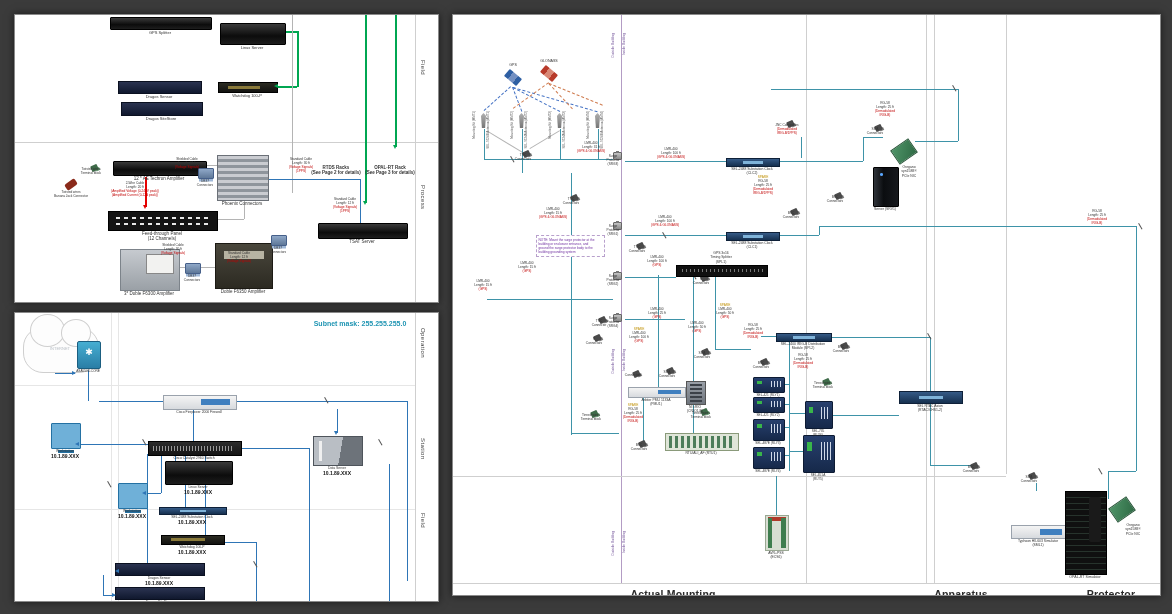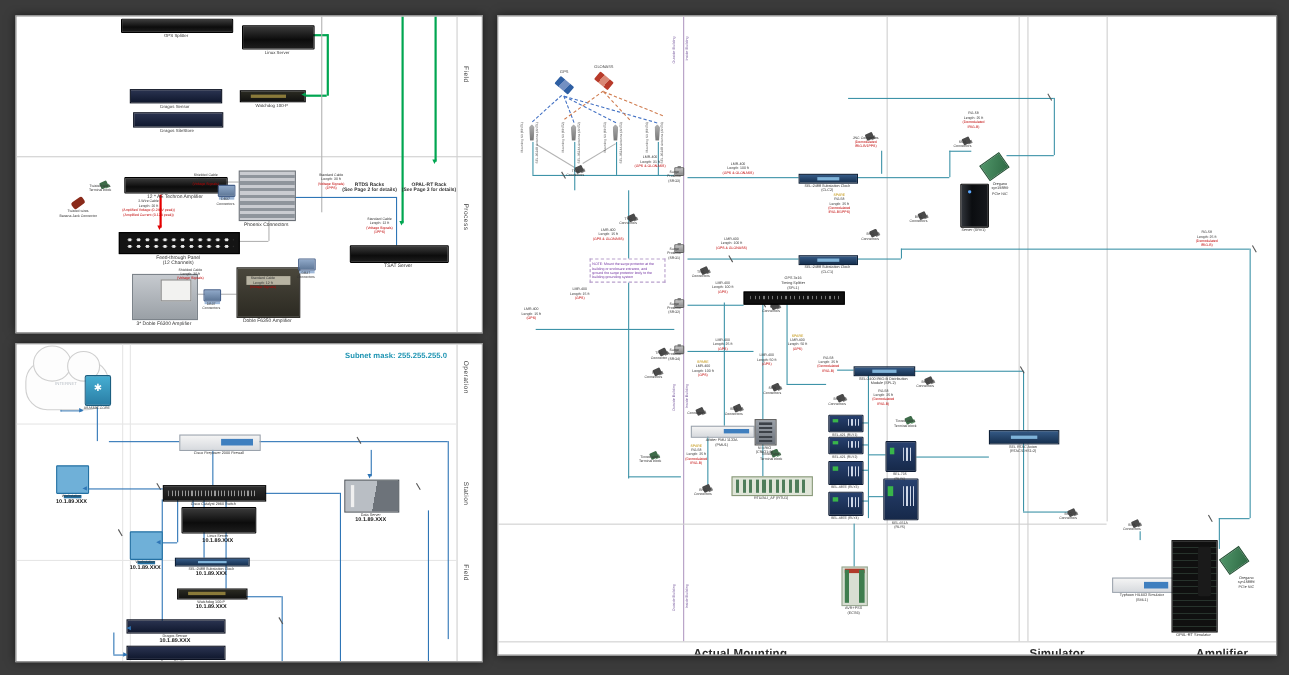--- a/index.html
+++ b/index.html
@@ -305,22 +305,22 @@
       <div class="ln" style="left: 475px; top: 318px; width: 7px; height: 1px; background: rgb(85, 85, 85); transform: rotate(60deg);"></div>
       <div class="ln" style="left: 646px; top: 453px; width: 7px; height: 1px; background: rgb(85, 85, 85); transform: rotate(60deg);"></div>
       <div class="ln" style="left: 240px; top: 258px; width: 7px; height: 1px; background: rgb(85, 85, 85); transform: rotate(60deg);"></div>
       <div class="vlbl v-bld" style="left: 158px; top: 18px;">Outside Building</div>
       <div class="vlbl v-bld" style="left: 169px; top: 18px;">Inside Building</div>
       <div class="vlbl v-bld" style="left: 158px; top: 334px;">Outside Building</div>
       <div class="vlbl v-bld" style="left: 169px; top: 334px;">Inside Building</div>
       <div class="vlbl v-bld" style="left: 158px; top: 516px;">Outside Building</div>
       <div class="vlbl v-bld" style="left: 169px; top: 516px;">Inside Building</div>
       <div class="lbl t-big" style="left: 220px; top: 572.5px;"><span class="txt">Actual Mounting</span></div>
-      <div class="lbl t-big" style="left: 508px; top: 572.5px;"><span class="txt">Simulator</span></div>
-      <div class="lbl t-big" style="left: 658px; top: 572.5px;"><span class="txt">Amplifier</span></div>
+      <div class="lbl t-big" style="left: 508px; top: 572.5px;"><span class="txt">Apparatus</span></div>
+      <div class="lbl t-big" style="left: 658px; top: 572.5px;"><span class="txt">Protector</span></div>
       <div class="dev dev-satb" style="left: 52px; top: 58px; width: 16px; height: 9px;"></div>
       <div class="lbl" style="left: 60px; top: 48px; font-size: 3.6px;"><span class="txt">GPS</span></div>
       <div class="dev dev-satr" style="left: 88px; top: 54px; width: 16px; height: 9px;"></div>
       <div class="lbl" style="left: 96px; top: 44px; font-size: 3.6px;"><span class="txt">GLONASS</span></div>
       <div class="dev dev-antenna" style="left: 28px; top: 98px; width: 5px; height: 15px;"></div>
       <div class="dev dev-antenna" style="left: 66px; top: 98px; width: 5px; height: 15px;"></div>
       <div class="dev dev-antenna" style="left: 104px; top: 98px; width: 5px; height: 15px;"></div>
       <div class="dev dev-antenna" style="left: 142px; top: 98px; width: 5px; height: 15px;"></div>
       <div class="vlbl v-ant" style="left: 20px; top: 96px;">Mounting Kit (MNT1)</div>
       <div class="vlbl v-ant" style="left: 34px; top: 96px;">SEL-9524B Antenna (ANT1)</div>

